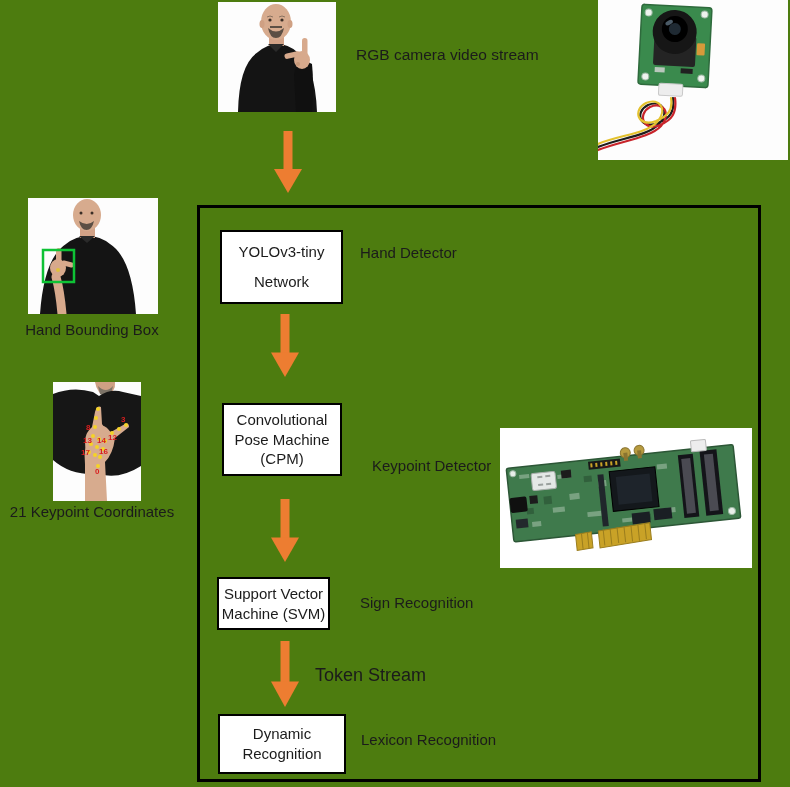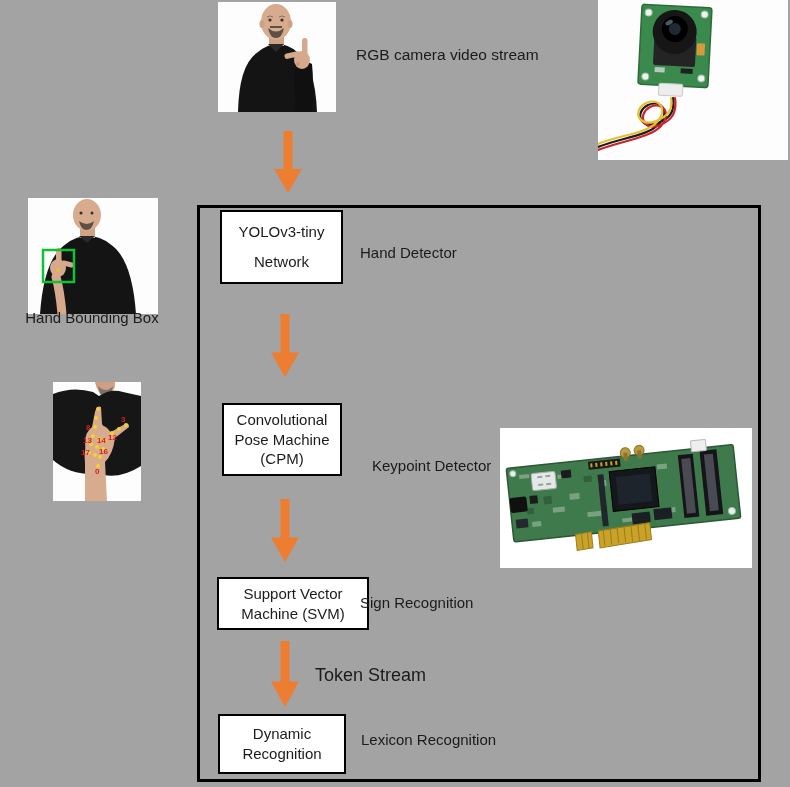--- a/index.html
+++ b/index.html
@@ -1,17 +1,17 @@
 <!DOCTYPE html>
 <html><head>
 <meta charset="utf-8">
 <style>
   html,body{margin:0;padding:0;background:#fff;}
   #canvas{
-    position:relative;width:790px;height:787px;background:#a3a3a3;
+    position:relative;width:790px;height:787px;background:#4d7c0f;
     font-family:"Liberation Sans",sans-serif;color:#1b1b1b;overflow:hidden;
   }
   .abs{position:absolute;}
   .caption{font-size:15px;color:#1b1b1b;text-align:center;white-space:nowrap;}
   .sidelabel{font-size:15px;color:#1b1b1b;white-space:nowrap;}
   .flowbox{
     border:2px solid #000;background:#fff;box-sizing:border-box;
     display:flex;flex-direction:column;align-items:center;justify-content:center;
     text-align:center;font-size:15px;line-height:1.32;color:#1b1b1b;
   }
@@ -102,21 +102,21 @@
     <g>
       <ellipse cx="30" cy="70" rx="8" ry="9" fill="#d7a98c"></ellipse>
       <rect x="28" y="50" width="5.5" height="18" rx="2.7" fill="#d7a98c"></rect>
       <rect x="34" y="62" width="13" height="5" rx="2.5" fill="#d7a98c" transform="rotate(14 34 62)"></rect>
       <circle cx="30" cy="72" r="2" fill="#e0c23a"></circle>
       <path d="M28,79 q4,14 6,37" stroke="#d7a98c" stroke-width="9" fill="none" stroke-linecap="round"></path>
     </g>
     <rect x="15" y="52" width="31" height="32" fill="none" stroke="#0EC235" stroke-width="2.5"></rect>
   </svg>
 
-  <div class="abs caption" style="left:12px;top:309px;width:160px;">Hand Bounding Box</div>
+  <div class="abs caption" style="left:12px;top:321px;width:160px;">Hand Bounding Box</div>
 
   <svg class="abs" style="left:53px;top:382px;" width="88" height="119" viewBox="0 0 88 119">
     <rect width="88" height="119" fill="#fdfdfd"></rect>
 
     <path d="M42,0 L62,0 Q63,10 53,14 Q44,12 42,0 Z" fill="#cfa084"></path>
     <path d="M45,4 Q53,12 60,4 L58,12 Q53,16 47,12 Z" fill="#7d7468"></path>
 
     <path d="M0,12 Q20,4 40,10 L46,14 Q58,6 70,10 L88,14 L88,84 Q66,98 46,92 Q18,94 0,78 Z" fill="#161616"></path>
 
     <path d="M32,119 L32,82 Q30,62 38,50 L42,30 Q44,23 48,25 L49,42 Q52,48 58,50 L72,42 Q76,40 76,45 L62,56 Q60,72 52,80 L54,119 Z" fill="#d7ab8e"></path>
@@ -146,24 +146,25 @@
       <text x="68" y="40">3</text>
       <text x="30" y="61">13</text>
       <text x="44" y="61">14</text>
       <text x="55" y="58">12</text>
       <text x="28" y="73">17</text>
       <text x="46" y="72">16</text>
       <text x="42" y="92">0</text>
     </g>
   </svg>
 
+  <div class="abs caption" style="left:2px;top:503px;width:180px;">21 Keypoint Coordinates</div>
 
   <div id="outer-box" class="abs" style="left:197px;top:205px;width:564px;height:577px;"></div>
 
-  <div class="abs flowbox gapped" style="left:220px;top:210px;width:123px;height:74px;">
+  <div class="abs flowbox gapped" style="left:220px;top:230px;width:123px;height:74px;">
     <span>YOLOv3-tiny</span>
     <span>Network</span>
   </div>
   <div class="abs sidelabel" style="left:360px;top:244px;">Hand Detector</div>
 
   <svg class="abs arrow-svg" style="left:270px;top:314px;" width="30" height="63" viewBox="0 0 30 62" preserveAspectRatio="none">
     <rect x="10.5" y="0" width="9" height="40" fill="#ED7D31"></rect>
     <polygon points="1,38 29,38 15,62" fill="#ED7D31"></polygon>
   </svg>
 
@@ -172,21 +173,21 @@
     <span>Pose Machine</span>
     <span>(CPM)</span>
   </div>
   <div class="abs sidelabel" style="left:372px;top:429px;margin-top:28px;">Keypoint Detector</div>
 
   <svg class="abs arrow-svg" style="left:270px;top:499px;" width="30" height="63" viewBox="0 0 30 62" preserveAspectRatio="none">
     <rect x="10.5" y="0" width="9" height="40" fill="#ED7D31"></rect>
     <polygon points="1,38 29,38 15,62" fill="#ED7D31"></polygon>
   </svg>
 
-  <div class="abs flowbox" style="left:217px;top:577px;width:152px;height:53px;">
+  <div class="abs flowbox" style="left:217px;top:577px;width:113px;height:53px;">
     <span>Support Vector</span>
     <span>Machine (SVM)</span>
   </div>
   <div class="abs sidelabel" style="left:360px;top:594px;">Sign Recognition</div>
 
   <svg class="abs arrow-svg" style="left:270px;top:641px;" width="30" height="66" viewBox="0 0 30 62" preserveAspectRatio="none">
     <rect x="10.5" y="0" width="9" height="40" fill="#ED7D31"></rect>
     <polygon points="1,38 29,38 15,62" fill="#ED7D31"></polygon>
   </svg>
   <div class="abs sidelabel" style="left:315px;top:665px;font-size:18px;">Token Stream</div>

